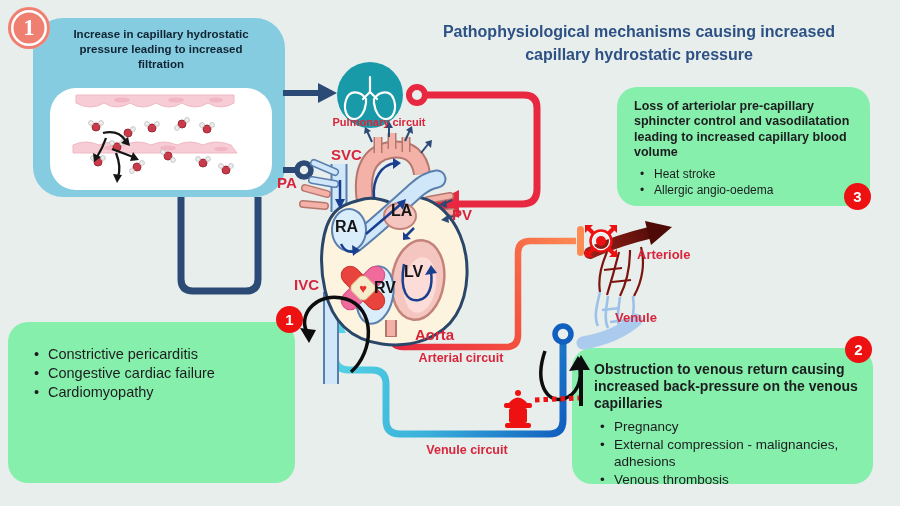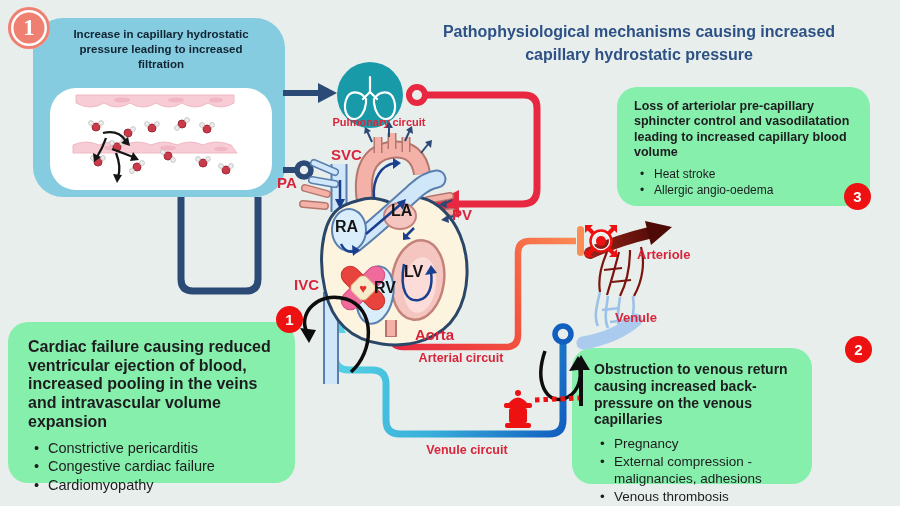--- a/index.html
+++ b/index.html
@@ -11,21 +11,21 @@
   .white-box{position:absolute;left:50px;top:88px;width:222px;height:102px;background:#ffffff;border-radius:26px;z-index:2;}
   .cream{position:absolute;background:#86efac;border-radius:20px;z-index:1;color:#1d1d1f;}
   .cream h3{margin:0;padding:0;font-weight:bold;}
   .cream ul{margin:7px 0 0 0;padding:0 0 0 6px;list-style:none;}
   .cream li{position:relative;padding-left:14px;line-height:1.3;}
   .cream li::before{content:"•";position:absolute;left:0;top:0;}
   #box1{left:8px;top:322px;width:287px;height:161px;}
   #box1 .inner{padding:16px 18px 0 20px;}
   #box1 h3{font-size:16px;line-height:1.17;}
   #box1 li{font-size:14.5px;}
-  #box2{left:572px;top:348px;width:240px;height:136px;}
+  #box2{left:572px;top:348px;width:301px;height:136px;}
   #box2 .inner{padding:13px 14px 0 22px;}
   #box2 h3{font-size:14px;line-height:1.2;}
   #box2 li{font-size:13.5px;}
   #box3{left:617px;top:87px;width:253px;height:119px;}
   #box3 .inner{padding:12px 14px 0 17px;}
   #box3 h3{font-size:12.5px;line-height:1.22;}
   #box3 li{font-size:12px;line-height:1.32;}
   
   .title{position:absolute;left:393px;top:20px;width:492px;text-align:center;color:#2d5185;font-size:16px;font-weight:bold;line-height:1.45;z-index:10;}
   
@@ -47,21 +47,20 @@
 <body>
 
 <div class="canvas">
 
   <div class="teal-box"></div>
   <div class="white-box"></div>
   <div class="intro-text">Increase in capillary hydrostatic pressure leading to increased filtration</div>
 
   <div id="box1" class="cream">
     <div class="inner">
-      <h3>Cardiac failure causing reduced ventricular ejection of blood, increased  pooling in the veins and intravascular volume expansion</h3>
       <ul>
         <li>Constrictive pericarditis</li>
         <li>Congestive cardiac failure</li>
         <li>Cardiomyopathy</li>
       </ul>
     </div>
   </div>
 
   <div id="box2" class="cream">
     <div class="inner">

